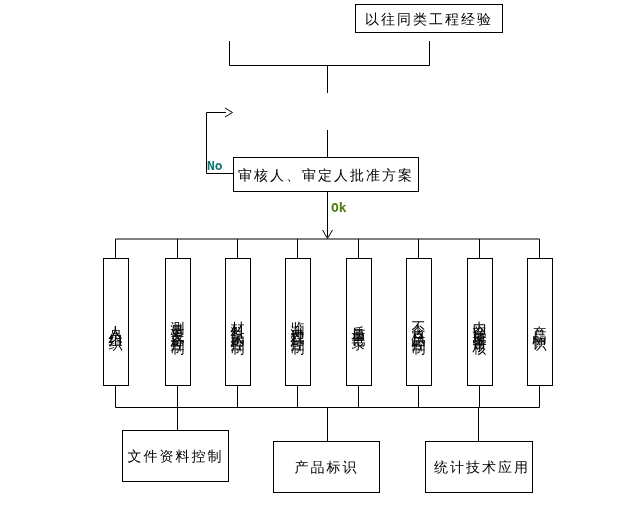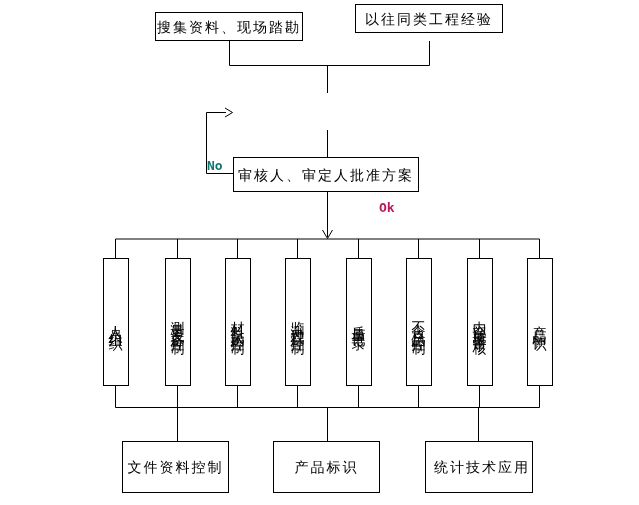--- a/index.html
+++ b/index.html
@@ -70,34 +70,33 @@
 
     <path d="M115.5,239 H539.5"></path>
     <path d="M115.5,239 V258 M177.5,239 V258 M237.5,239 V258 M297.5,239 V258 M358.5,239 V258 M418.5,239 V258 M479.5,239 V258 M539.5,239 V258"></path>
 
     <path d="M115.5,386 V407.5 M177.5,386 V407.5 M237.5,386 V407.5 M297.5,386 V407.5 M358.5,386 V407.5 M418.5,386 V407.5 M479.5,386 V407.5 M539.5,386 V407.5"></path>
     <path d="M115.5,407.5 H539.5"></path>
 
     <path d="M177.5,407.5 V441 M327.5,407.5 V441 M478.5,407.5 V441"></path>
   </svg>
 
-  <div class="box hbox-sm" style="left:155px; top:12px; width:148px; height:29px;">搜集资料、现场踏勘</div>
   <div class="box hbox-sm" style="left:355px; top:4px; width:148px; height:29px;">以往同类工程经验</div>
 
   <div class="box hbox-sm" style="left:233px; top:157px; width:186px; height:35px;">审核人、审定人批准方案</div>
 
   <div class="flow-label" style="left:207px; top:159px; color:#0f766e;">No</div>
-  <div class="flow-label" style="left:331px; top:201px; color:#be185d;margin-left:48px;">Ok</div>
+  <div class="flow-label" style="left:331px; top:201px; color:#4d7c0f;">Ok</div>
 
   <div class="box vbox" style="left:103px;">人员组织</div>
   <div class="box vbox" style="left:165px;">测量设备控制</div>
   <div class="box vbox" style="left:225px;">材料采购控制</div>
   <div class="box vbox" style="left:285px;">监测过程控制</div>
   <div class="box vbox" style="left:346px;">质量记录</div>
   <div class="box vbox" style="left:406px;">不合格品控制</div>
   <div class="box vbox" style="left:467px;">内部质量审核</div>
   <div class="box vbox" style="left:527px;">产品标识</div>
 
-  <div class="box hbox-sm" style="left:122px; top:441px; width:107px; height:52px;">文件资料控制</div>
+  <div class="box hbox-sm" style="left:122px; top:430px; width:107px; height:52px;">文件资料控制</div>
   <div class="box hbox-sm" style="left:273px; top:441px; width:107px; height:52px;">产品标识</div>
   <div class="box hbox-sm" style="left:425px; top:441px; width:108px; height:52px;padding-left:6px;">统计技术应用</div>
 
 </div>
 
 </body></html>

